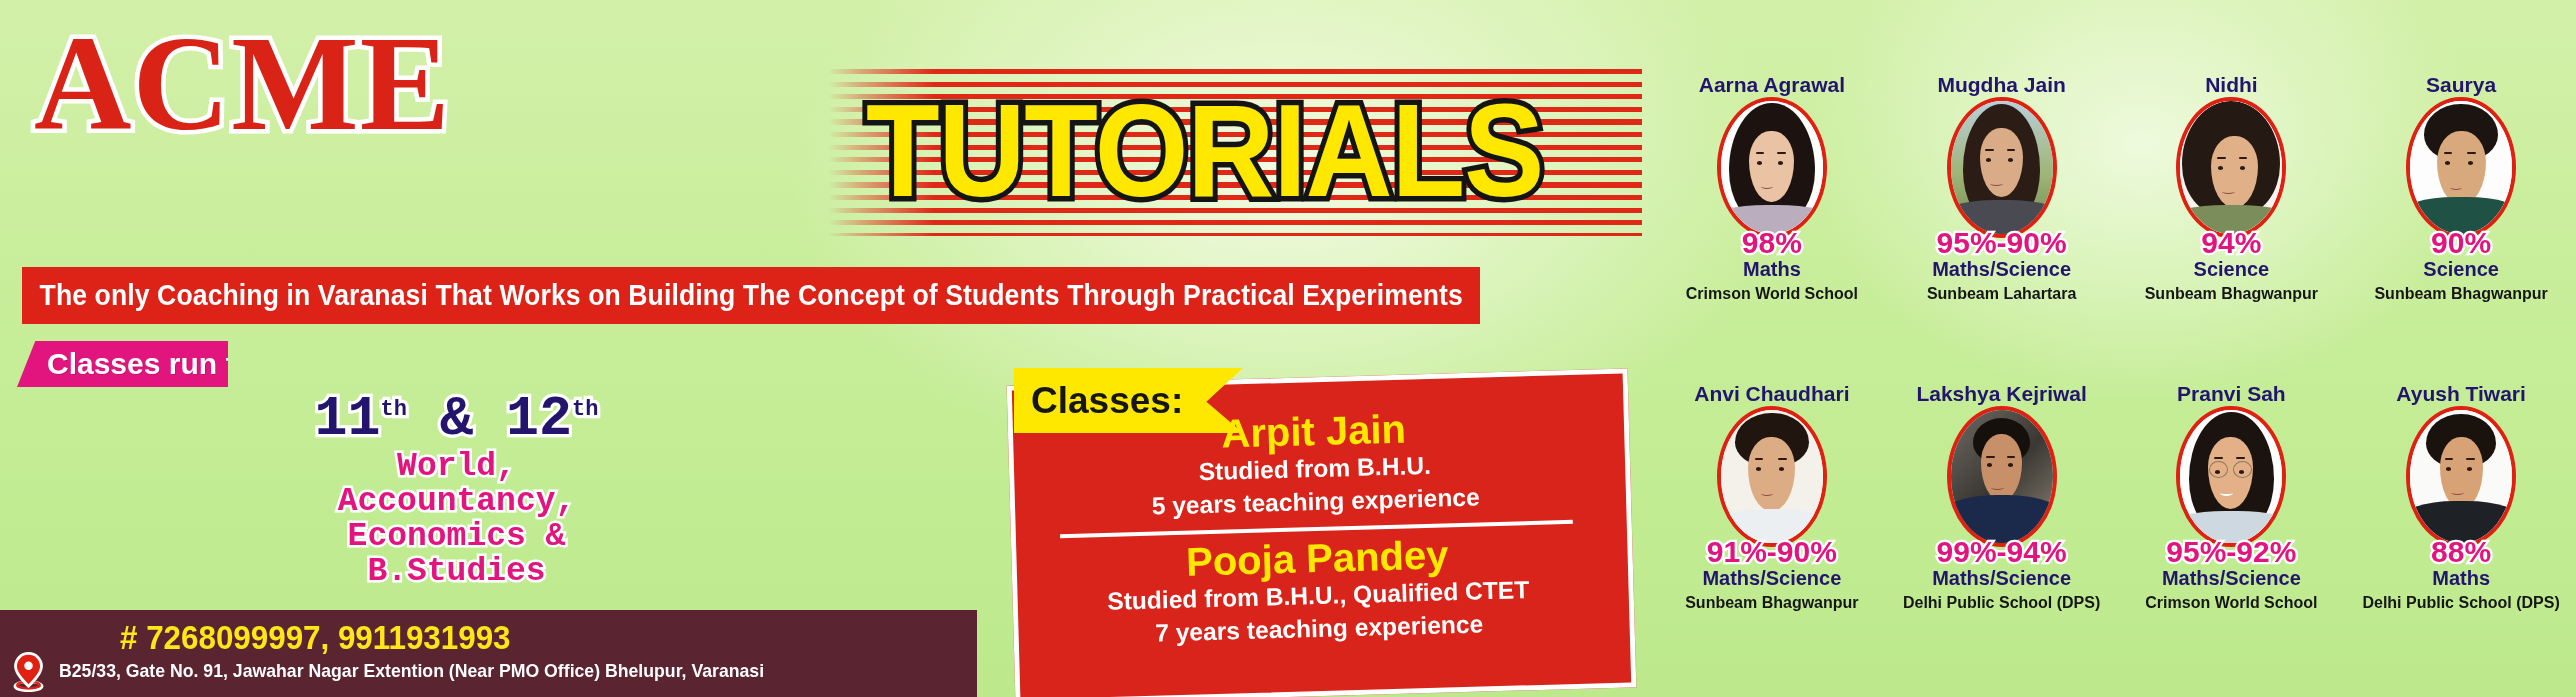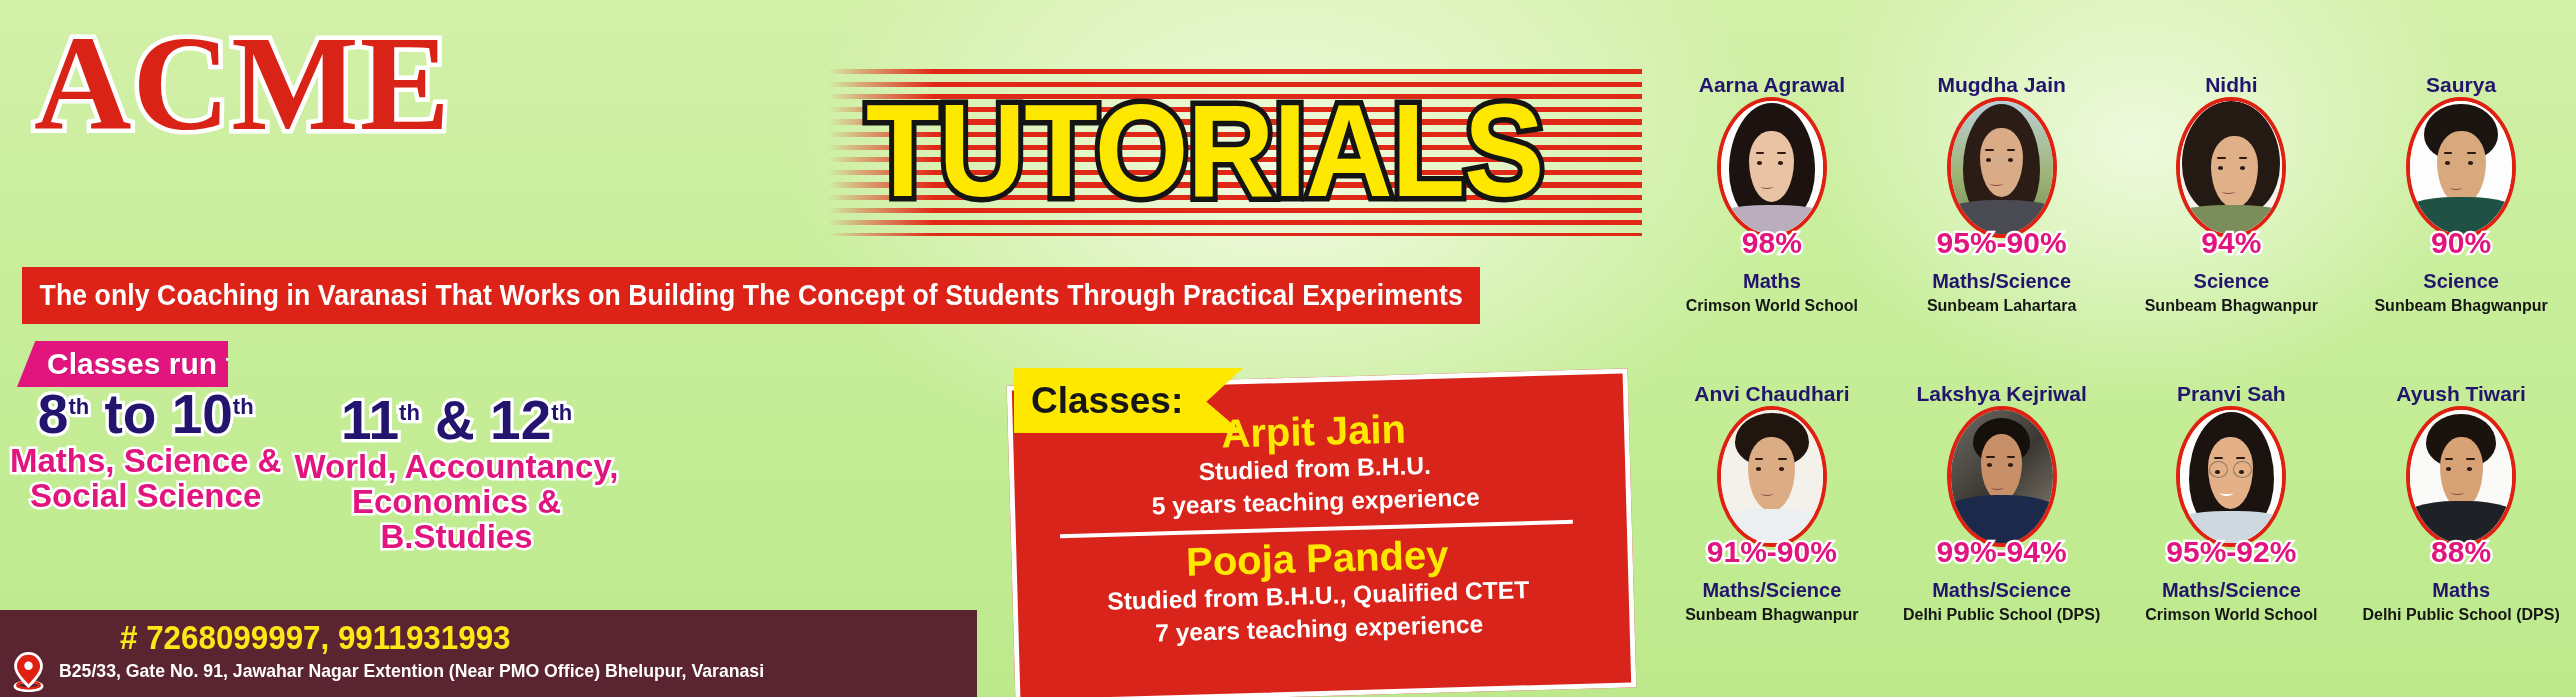--- a/index.html
+++ b/index.html
@@ -66,21 +66,21 @@
     background:#e2157f;
     clip-path:polygon(18.3px 0,100% 0,100% 100%,0 100%);
     z-index:5;display:flex;align-items:center;
   }
   #classes-tag-label{
     color:#fff;font-weight:700;font-size:30px;padding-left:30px;
     text-shadow:1.1px 1.1px 0 rgba(0,0,0,.12);white-space:nowrap;
   }
   .grade-col{position:absolute;z-index:5;text-align:center;}
   #grade-col-1{left:5.7px;top:388px;width:280px;}
-  #grade-col-2{left:291px;top:394px;width:331px;}
+  #grade-col-2{left:291px;top:394px;width:331px;font-family:Liberation Mono, monospace;}
   .grade-head{
     font-weight:700;color:#23146e;line-height:.95;white-space:nowrap;
     -webkit-text-stroke:6.3px #ffffff;paint-order:stroke fill;
   }
   #grade-col-1 .grade-head{font-size:55px;}
   #grade-col-2 .grade-head{font-size:55px;}
   .grade-head sup{font-size:.40em;vertical-align:super;line-height:0;}
   .grade-sub{
     font-weight:700;color:#e2157f;line-height:1.06;margin-top:3.4px;
     -webkit-text-stroke:5.1px #ffffff;paint-order:stroke fill;
@@ -165,21 +165,21 @@
   .ph-eye{position:absolute;width:5.1px;height:3.4px;background:#2a1a12;border-radius:50%;}
   .ph-brow{position:absolute;width:8.6px;height:2.3px;background:#2c1a10;border-radius:1.7px;}
   .ph-mouth{position:absolute;width:12.6px;height:4px;border-bottom:1.7px solid #8c4a46;border-radius:0 0 50% 50%;}
   .ph-glass{position:absolute;width:17px;height:15px;border:1.7px solid #8a7a5c;border-radius:50%;}
   .student-score{
     font-weight:700;color:#e2157f;font-size:30px;line-height:1;
     -webkit-text-stroke:4.6px #ffffff;paint-order:stroke fill;
     margin-top:-10.3px;position:relative;z-index:3;white-space:nowrap;
   }
   .student-subject{
-    font-weight:700;color:#23146e;font-size:20px;line-height:1.05;white-space:nowrap;margin-top:13px;
+    font-weight:700;color:#23146e;font-size:20px;line-height:1.05;white-space:nowrap;margin-top:1px;
   }
   .student-school{
     font-weight:700;color:#161616;font-size:16px;line-height:1.05;white-space:nowrap;margin-top:6px;
   }
 </style>
 </head>
 <body>
 
 <div id="banner">
 
@@ -188,27 +188,20 @@
   <div id="logo-tutorials">TUTORIALS</div>
 
   <div id="tagline-bar">
     <span id="tagline-text">The only Coaching in Varanasi That Works on Building The Concept of Students Through Practical Experiments</span>
   </div>
 
   <div id="classes-tag">
     <span id="classes-tag-label">Classes run for</span>
   </div>
 
-  <div class="grade-col" id="grade-col-1">
-    <div class="grade-head"><span>8</span><sup>th</sup><span> to 10</span><sup>th</sup></div>
-    <div class="grade-sub">
-      <div>Maths, Science &amp;</div>
-      <div>Social Science</div>
-    </div>
-  </div>
 
   <div class="grade-col" id="grade-col-2">
     <div class="grade-head"><span>11</span><sup>th</sup><span> &amp; 12</span><sup>th</sup></div>
     <div class="grade-sub">
       <div>World, Accountancy,</div>
       <div>Economics &amp; B.Studies</div>
     </div>
   </div>
 
   <div id="faculty-box"></div>

